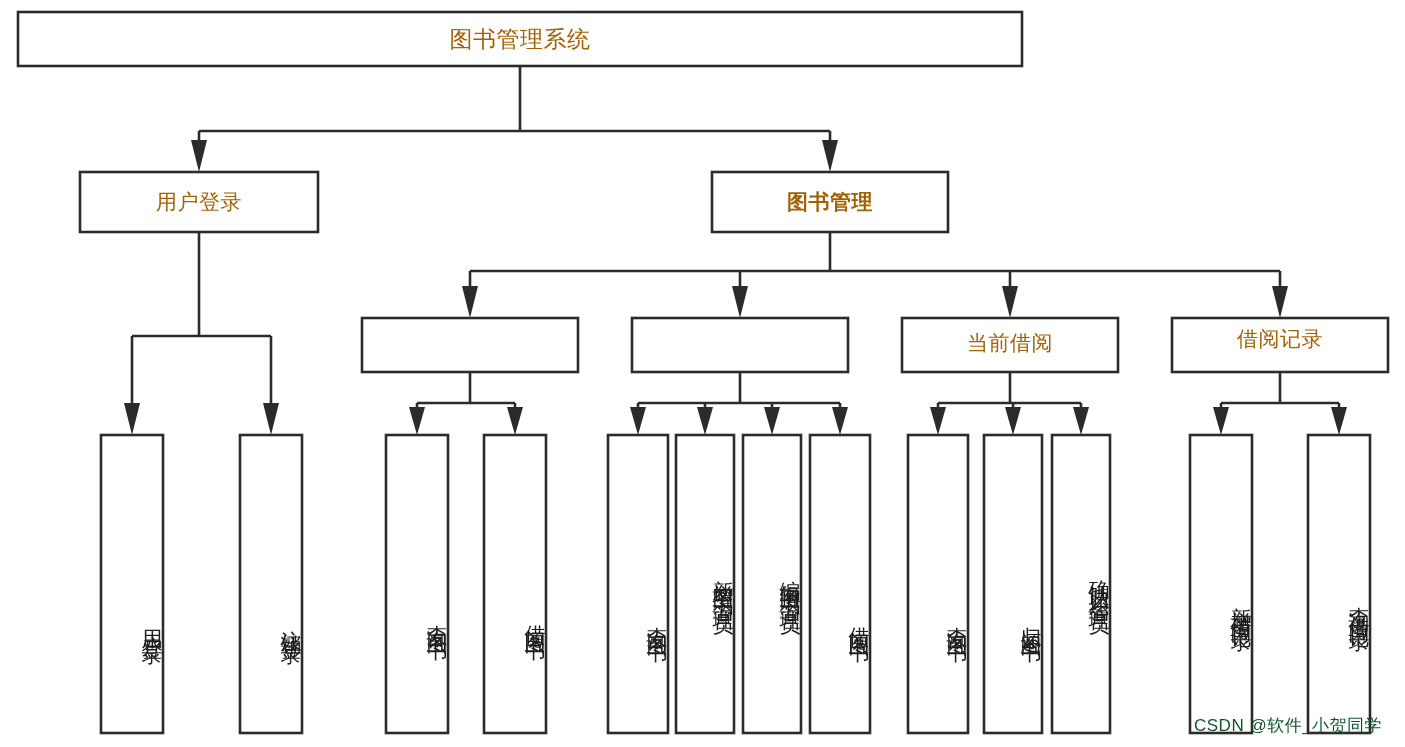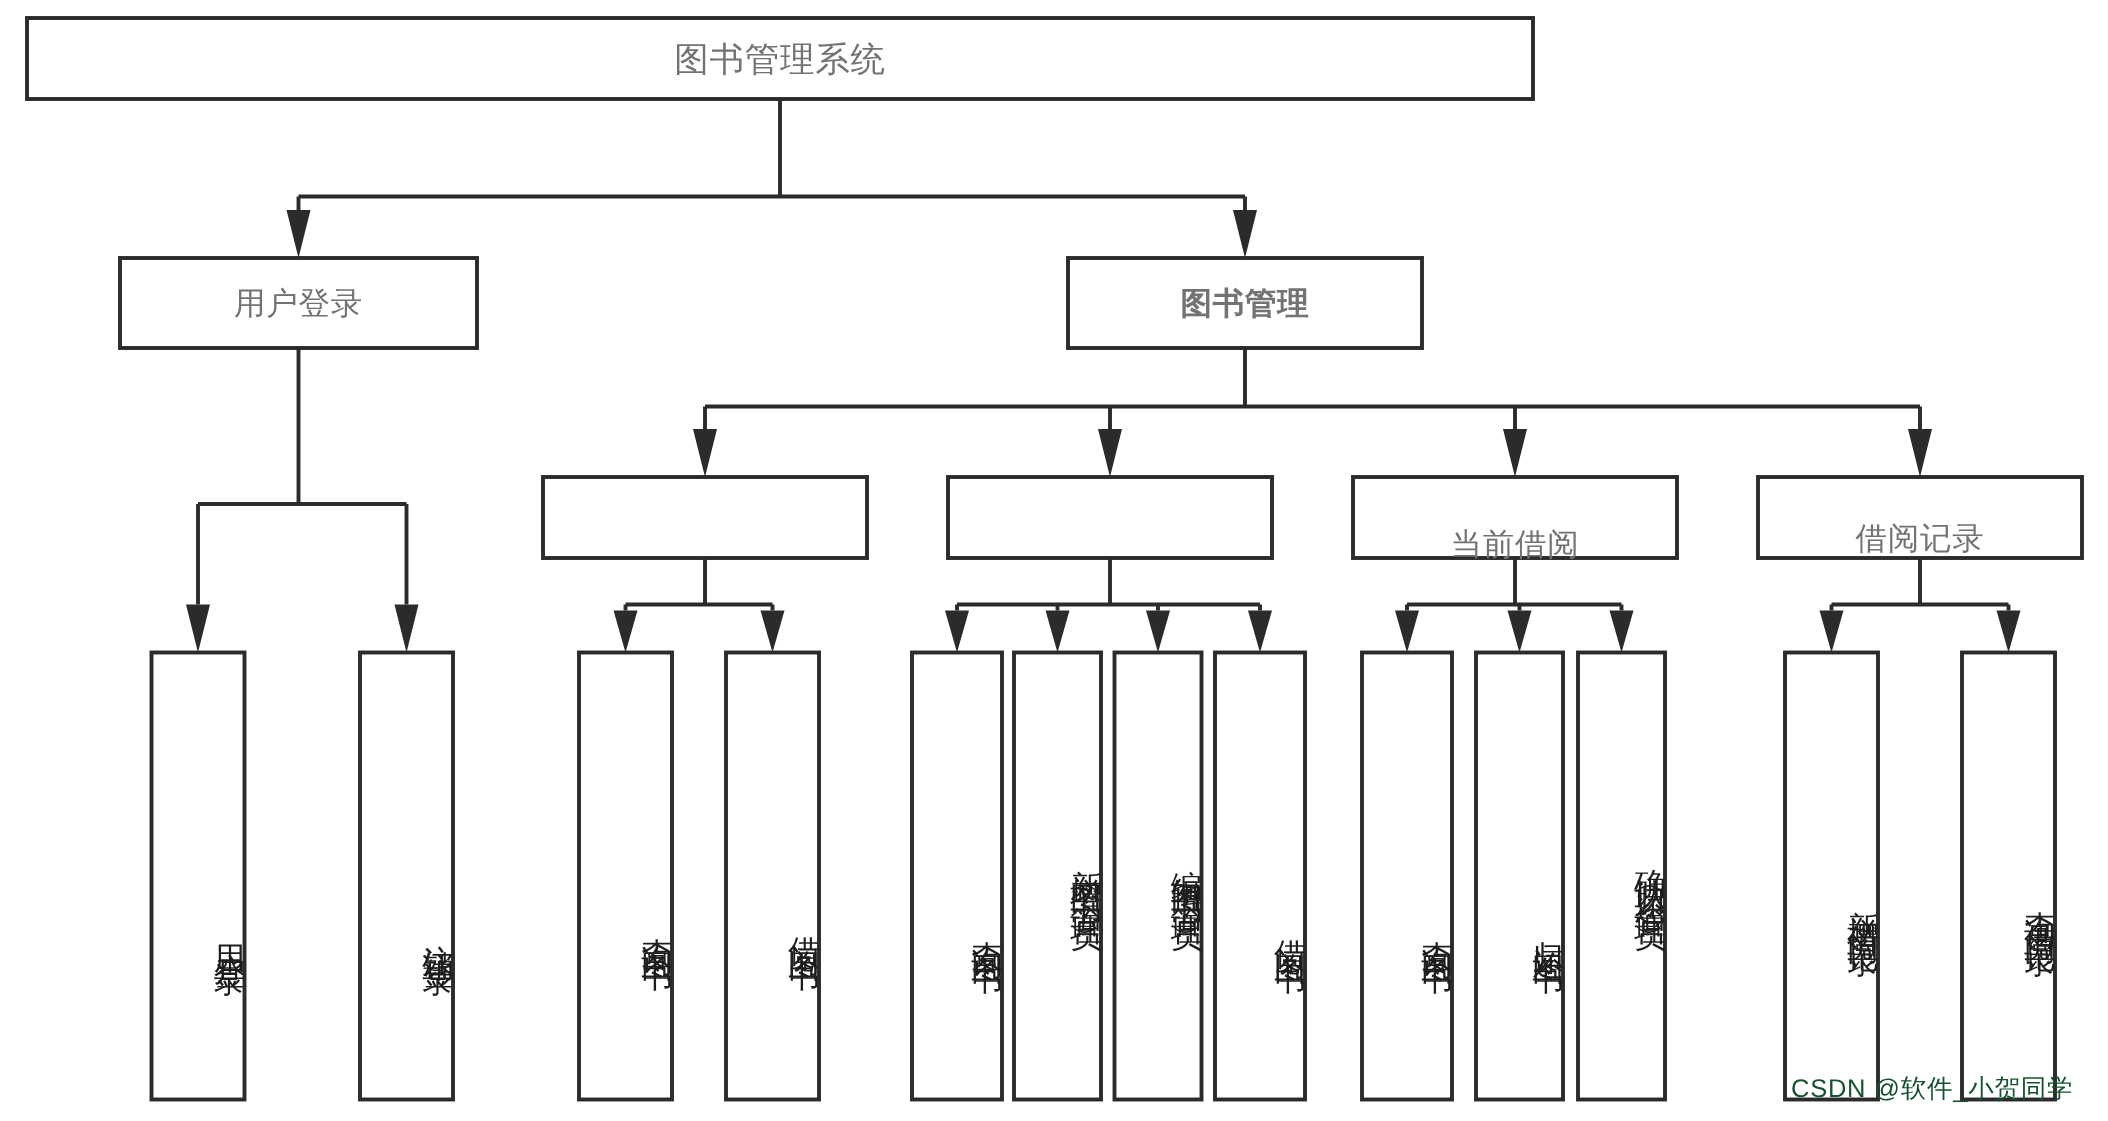--- a/index.html
+++ b/index.html
@@ -40,21 +40,21 @@
   }
   .arrow-head {
     fill: #2b2b2b;
     stroke: none;
   }
   .node-label-h {
     position: absolute;
     display: flex;
     align-items: center;
     justify-content: center;
-    color: #737373;
+    color: #a16207;
     font-size: 21px;
     letter-spacing: 0.5px;
     white-space: nowrap;
     pointer-events: none;
   }
   .node-label-v {
     position: absolute;
     display: flex;
     align-items: flex-start;
     justify-content: center;
@@ -171,22 +171,22 @@
       <rect class="node-box" x="1190" y="435" width="62" height="298"></rect>
       <rect class="node-box" x="1308" y="435" width="62" height="298"></rect>
     </g>
   </svg>
 
   <div class="node-label-h" style="left:18px; top:12px; width:1004px; height:54px; font-size:23px;">图书管理系统</div>
 
   <div class="node-label-h" style="left:80px; top:172px; width:238px; height:60px;">用户登录</div>
   <div class="node-label-h" style="left:712px; top:172px; width:236px; height:60px;font-weight:bold;">图书管理</div>
 
-  <div class="node-label-h" style="left:902px; top:336px; width:216px; height:54px;">当前借阅</div>
-  <div class="node-label-h" style="left:1172px; top:332px; width:216px; height:54px;">借阅记录</div>
+  <div class="node-label-h" style="left:902px; top:316px; width:216px; height:54px;">当前借阅</div>
+  <div class="node-label-h" style="left:1172px; top:312px; width:216px; height:54px;">借阅记录</div>
 
   <div class="node-label-v" style="left:101px; top:515px; width:62px; height:215px;">用户登录</div>
   <div class="node-label-v" style="left:240px; top:515px; width:62px; height:215px;">注销登录</div>
   <div class="node-label-v" style="left:386px; top:505px; width:62px; height:225px;">查询图书</div>
   <div class="node-label-v" style="left:484px; top:505px; width:62px; height:225px;">借阅图书</div>
   <div class="node-label-v" style="left:608px; top:510px; width:60px; height:220px;">查询图书</div>
   <div class="node-label-v" style="left:676px; top:443px; width:58px; height:285px;">新增图书（管理员）</div>
   <div class="node-label-v" style="left:743px; top:443px; width:58px; height:285px;">编辑图书（管理员）</div>
   <div class="node-label-v" style="left:810px; top:510px; width:60px; height:220px;">借阅图书</div>
   <div class="node-label-v" style="left:908px; top:510px; width:60px; height:220px;">查询图书</div>

